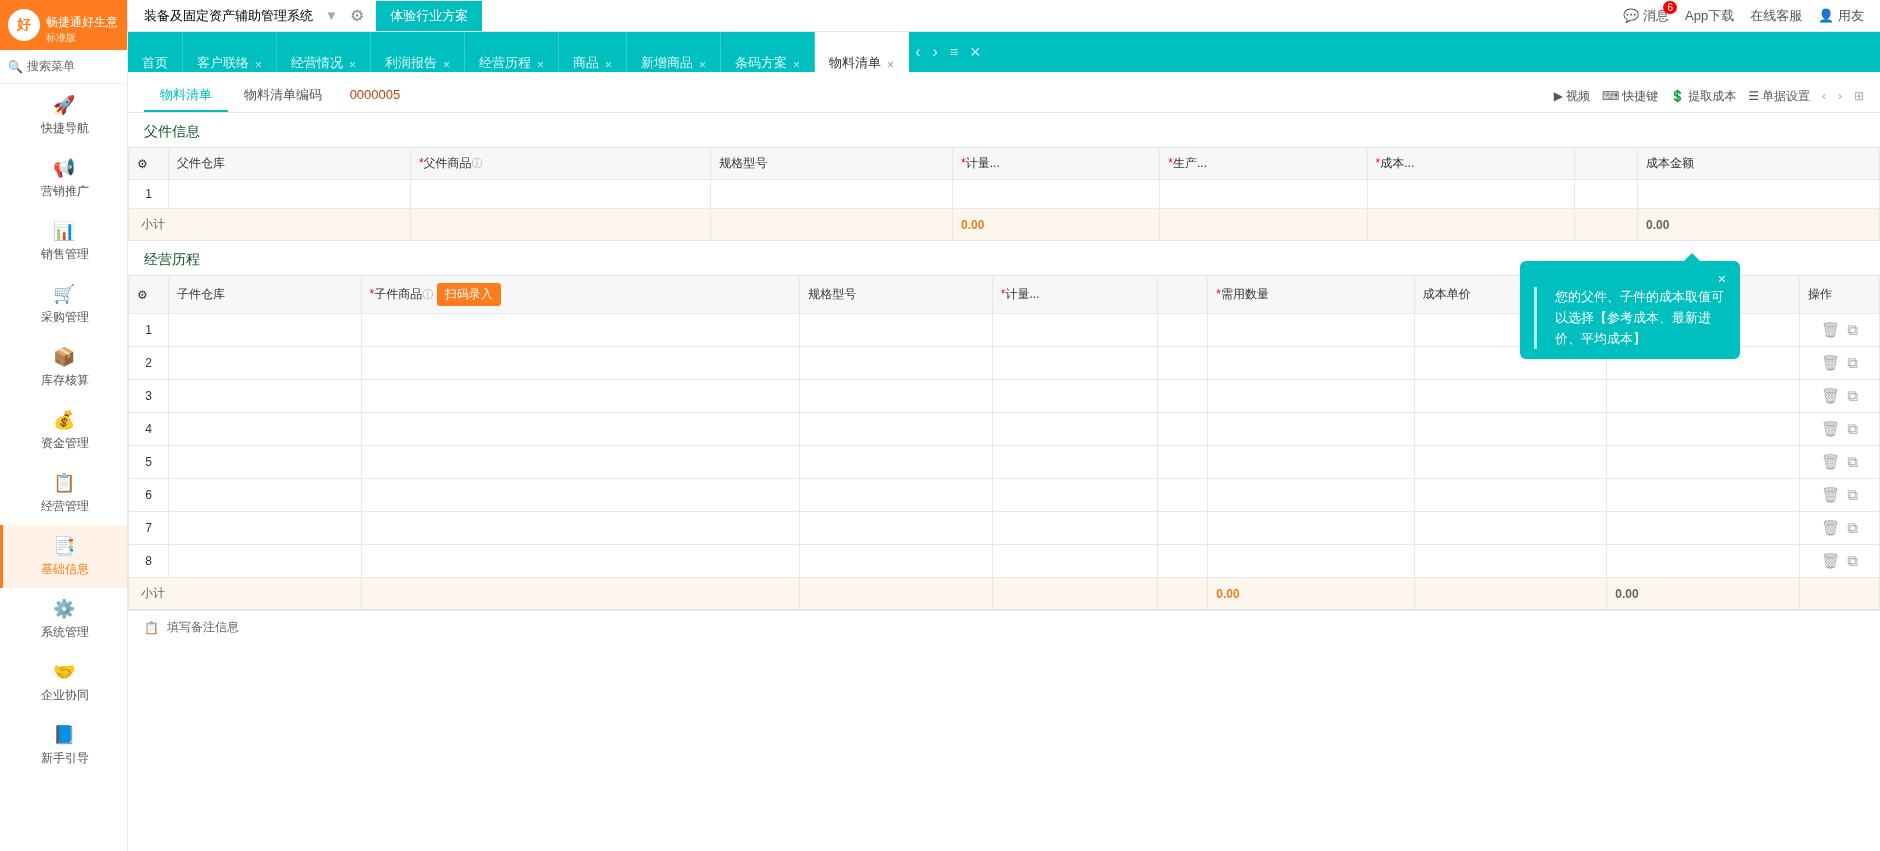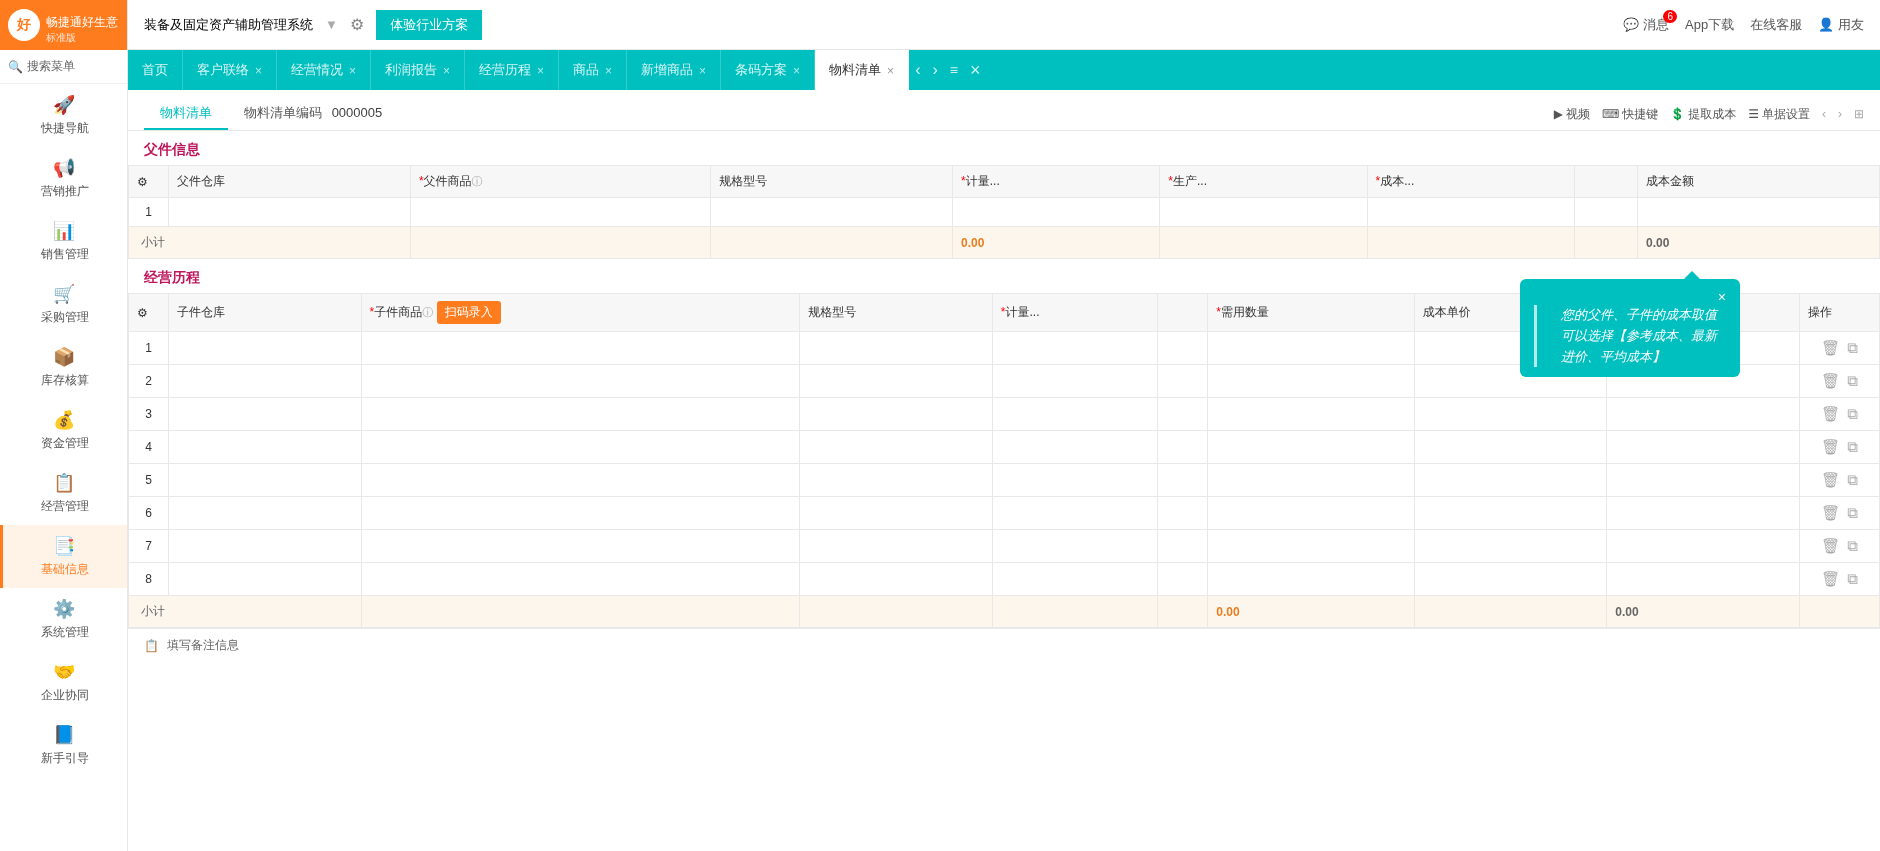--- a/index.html
+++ b/index.html
@@ -61,21 +61,21 @@
     }
     .nav-item.active { background: #fff3e8; color: #ff7c1e; border-left-color: #ff7c1e; }
     .nav-icon { font-size: 18px; }
 
     
     .main { flex: 1; display: flex; flex-direction: column; overflow: hidden; }
 
     
     .topbar {
       background: #fff;
-      height: 50px;
+      height: 32px;
       display: flex;
       align-items: center;
       justify-content: space-between;
       padding: 0 16px;
       border-bottom: 1px solid #e8e8e8;
       flex-shrink: 0;
     }
     .topbar-left { display: flex; align-items: center; gap: 12px; }
     .topbar-btn {
       background: #00bfbf;
@@ -94,21 +94,21 @@
     .tabbar {
       background: #00bfbf;
       display: flex;
       align-items: center;
       flex-shrink: 0;
       height: 40px;
       overflow: hidden;
     }
     .tab-item {
       display: flex;
-      align-items: center;
+      align-items: flex-end;
       padding: 0 14px;
       height: 100%;
       color: rgba(255,255,255,0.85);
       cursor: pointer;
       font-size: 13px;
       gap: 6px;
       white-space: nowrap;
       border-right: 1px solid rgba(255,255,255,0.2);
     }
     .tab-item.active { background: #fff; color: #333; }
@@ -136,22 +136,22 @@
       border-bottom: 2px solid transparent;
     }
     .subtab.active { color: #00bfbf; border-bottom-color: #00bfbf; font-weight: 500; }
     .subtab-actions { margin-left: auto; display: flex; align-items: center; gap: 12px; font-size: 12px; color: #555; }
     .subtab-actions span { cursor: pointer; display: flex; align-items: center; gap: 3px; }
 
     
     .section-header {
       padding: 10px 16px 6px;
       font-size: 14px;
-      font-weight: 700;
-      color: #be185d;
+      font-weight: 400;
+      color: #14532d;
     }
 
     
     .data-table { width: 100%; border-collapse: collapse; font-size: 12px; }
     .data-table th {
       background: #f7f7f7;
       border: 1px solid #e8e8e8;
       padding: 7px 8px;
       text-align: left;
       color: #333;
@@ -196,21 +196,21 @@
     }
     .tooltip-popup::before {
       content: '';
       position: absolute;
       top: -8px;
       right: 40px;
       border-left: 8px solid transparent;
       border-right: 8px solid transparent;
       border-bottom: 8px solid #00bfbf;
     }
-    .tooltip-border { display: inline-block; border-left: 3px solid rgba(255,255,255,0.7); padding-left: 24px; font-style: italic; }
+    .tooltip-border { display: inline-block; border-left: 3px solid rgba(255,255,255,0.7); padding-left: 18px; }
 
     .content-wrapper { position: relative; }
 
     .nav-arrow { color: rgba(255,255,255,0.8); padding: 0 6px; cursor: pointer; font-size: 16px; }
 
     .bottom-bar {
       padding: 8px 16px;
       border-top: 1px solid #e8e8e8;
       display: flex;
       align-items: center;
@@ -350,21 +350,21 @@
     <span class="nav-arrow" style="font-size:14px;">≡</span>
     <span style="color:rgba(255,255,255,0.8); padding:0 6px; cursor:pointer; font-size:18px;">×</span>
   </div>
 
   <div class="content">
 
     <div class="subtab-bar">
       <div class="subtab active">物料清单</div>
       <div class="subtab">
         <span>物料清单编码</span>
-        <span style="margin-left:6px; color:#404040;">0000005</span>
+        <span style="margin-left:24px; color:#c2410c;">0000005</span>
       </div>
       <div class="subtab-actions">
         <span>▶ <span>视频</span></span>
         <span>⌨ <span>快捷键</span></span>
         <span>💲 <span>提取成本</span></span>
         <span>☰ <span>单据设置</span></span>
         <span style="color:#aaa;">‹</span>
         <span style="color:#aaa;">›</span>
         <span style="color:#aaa;">⊞</span>
       </div>

